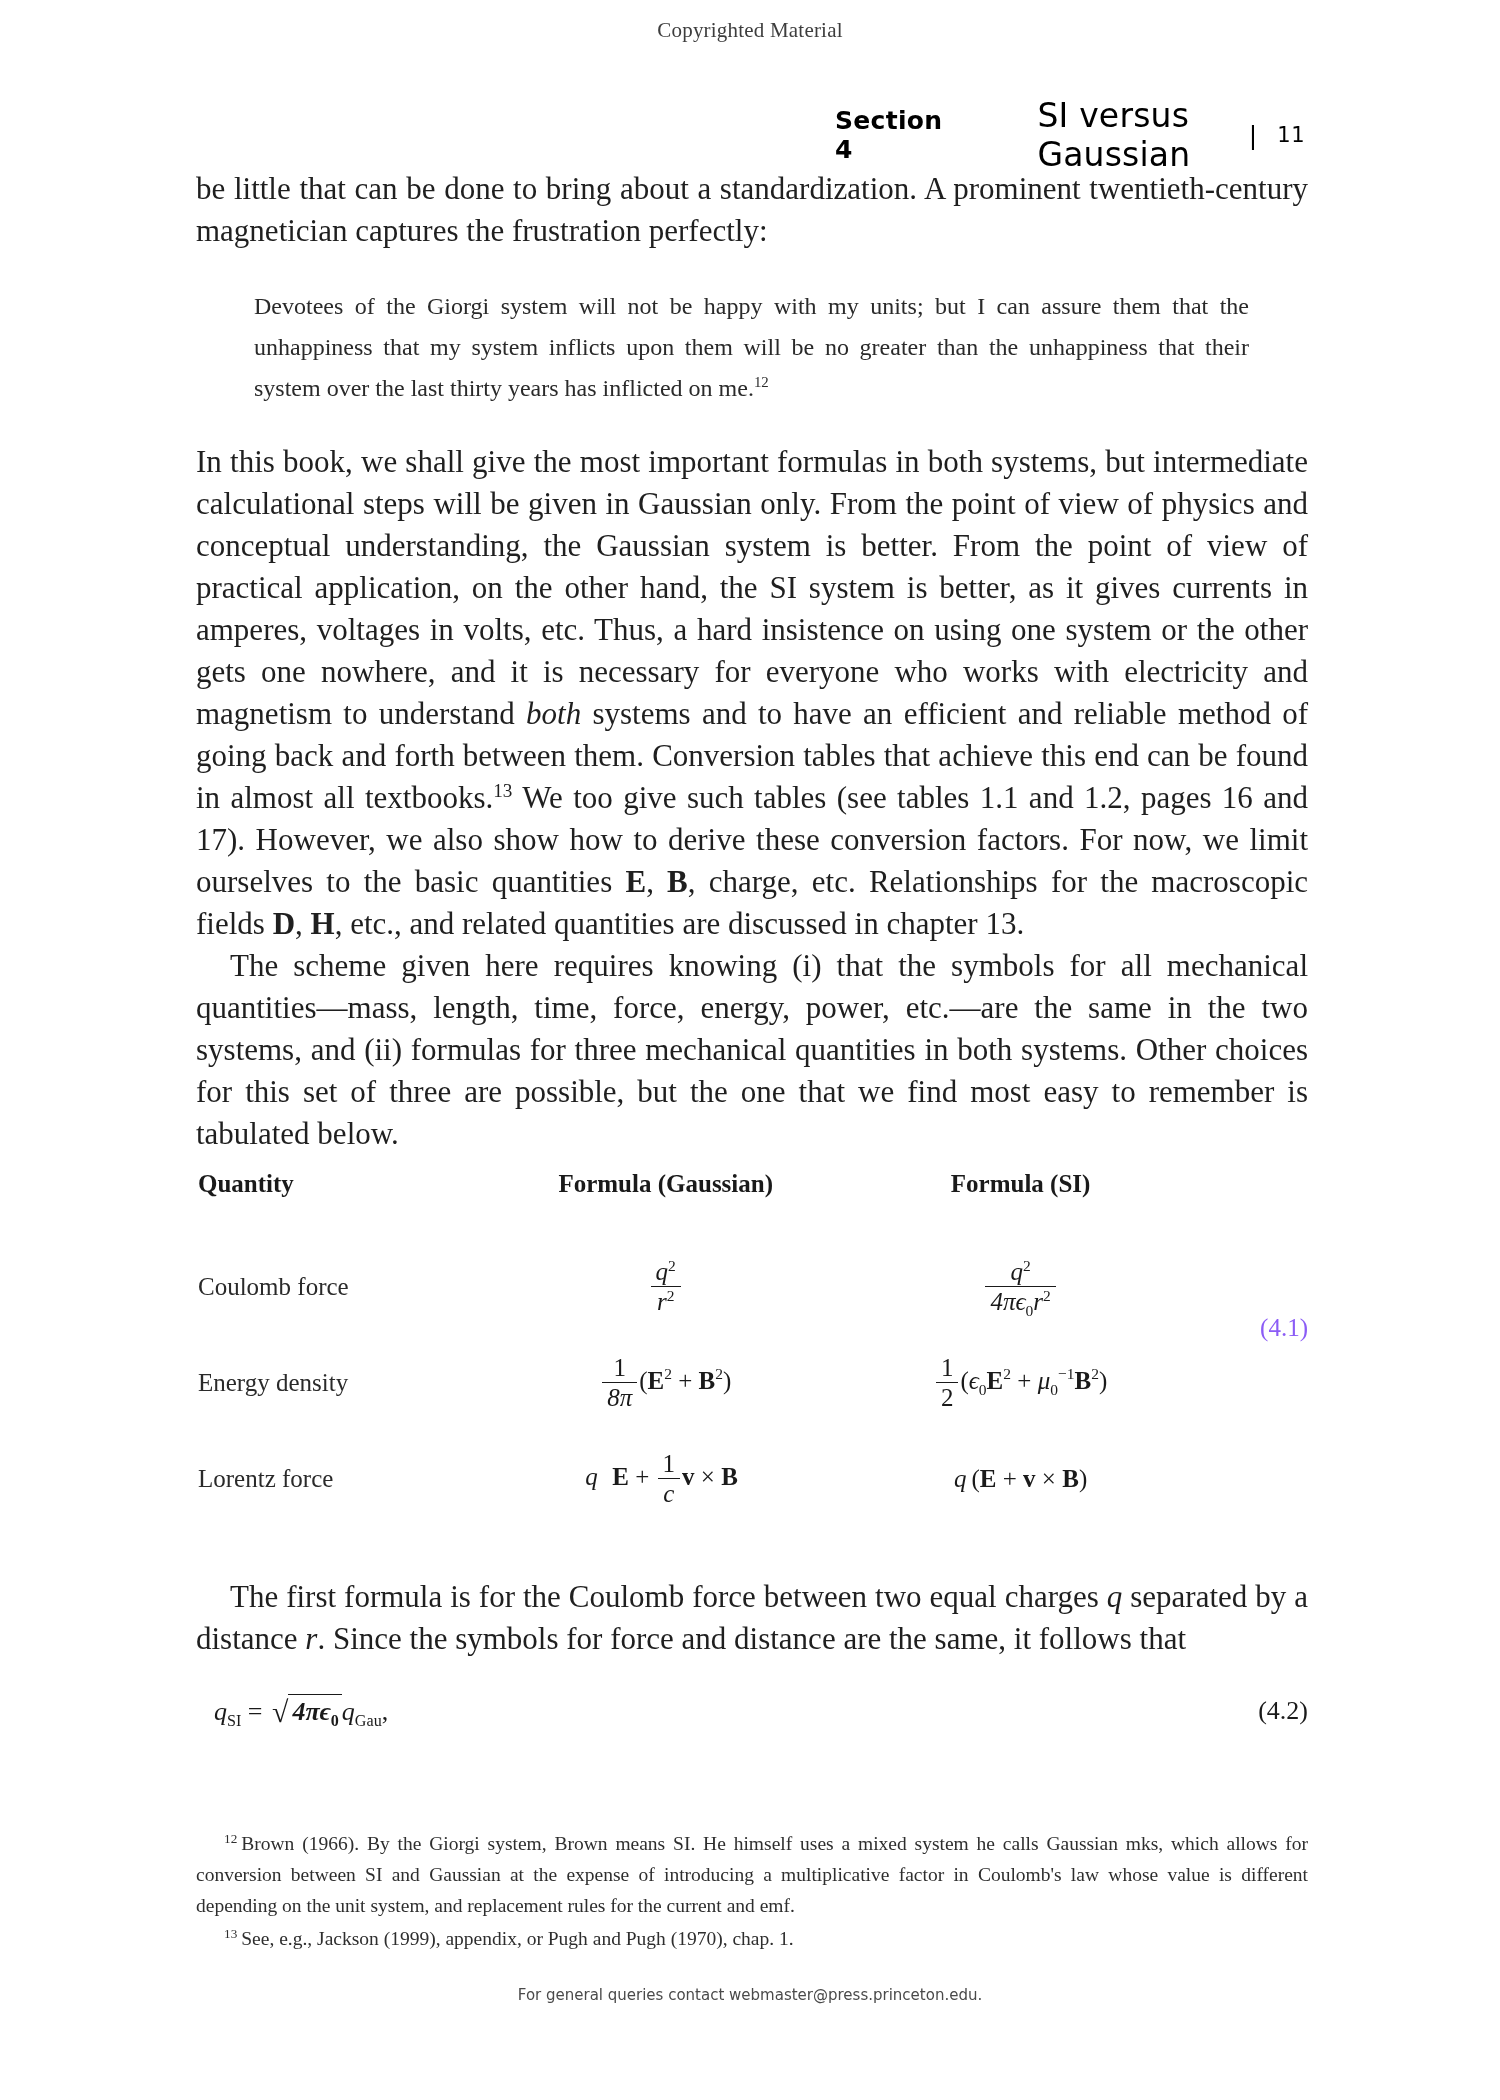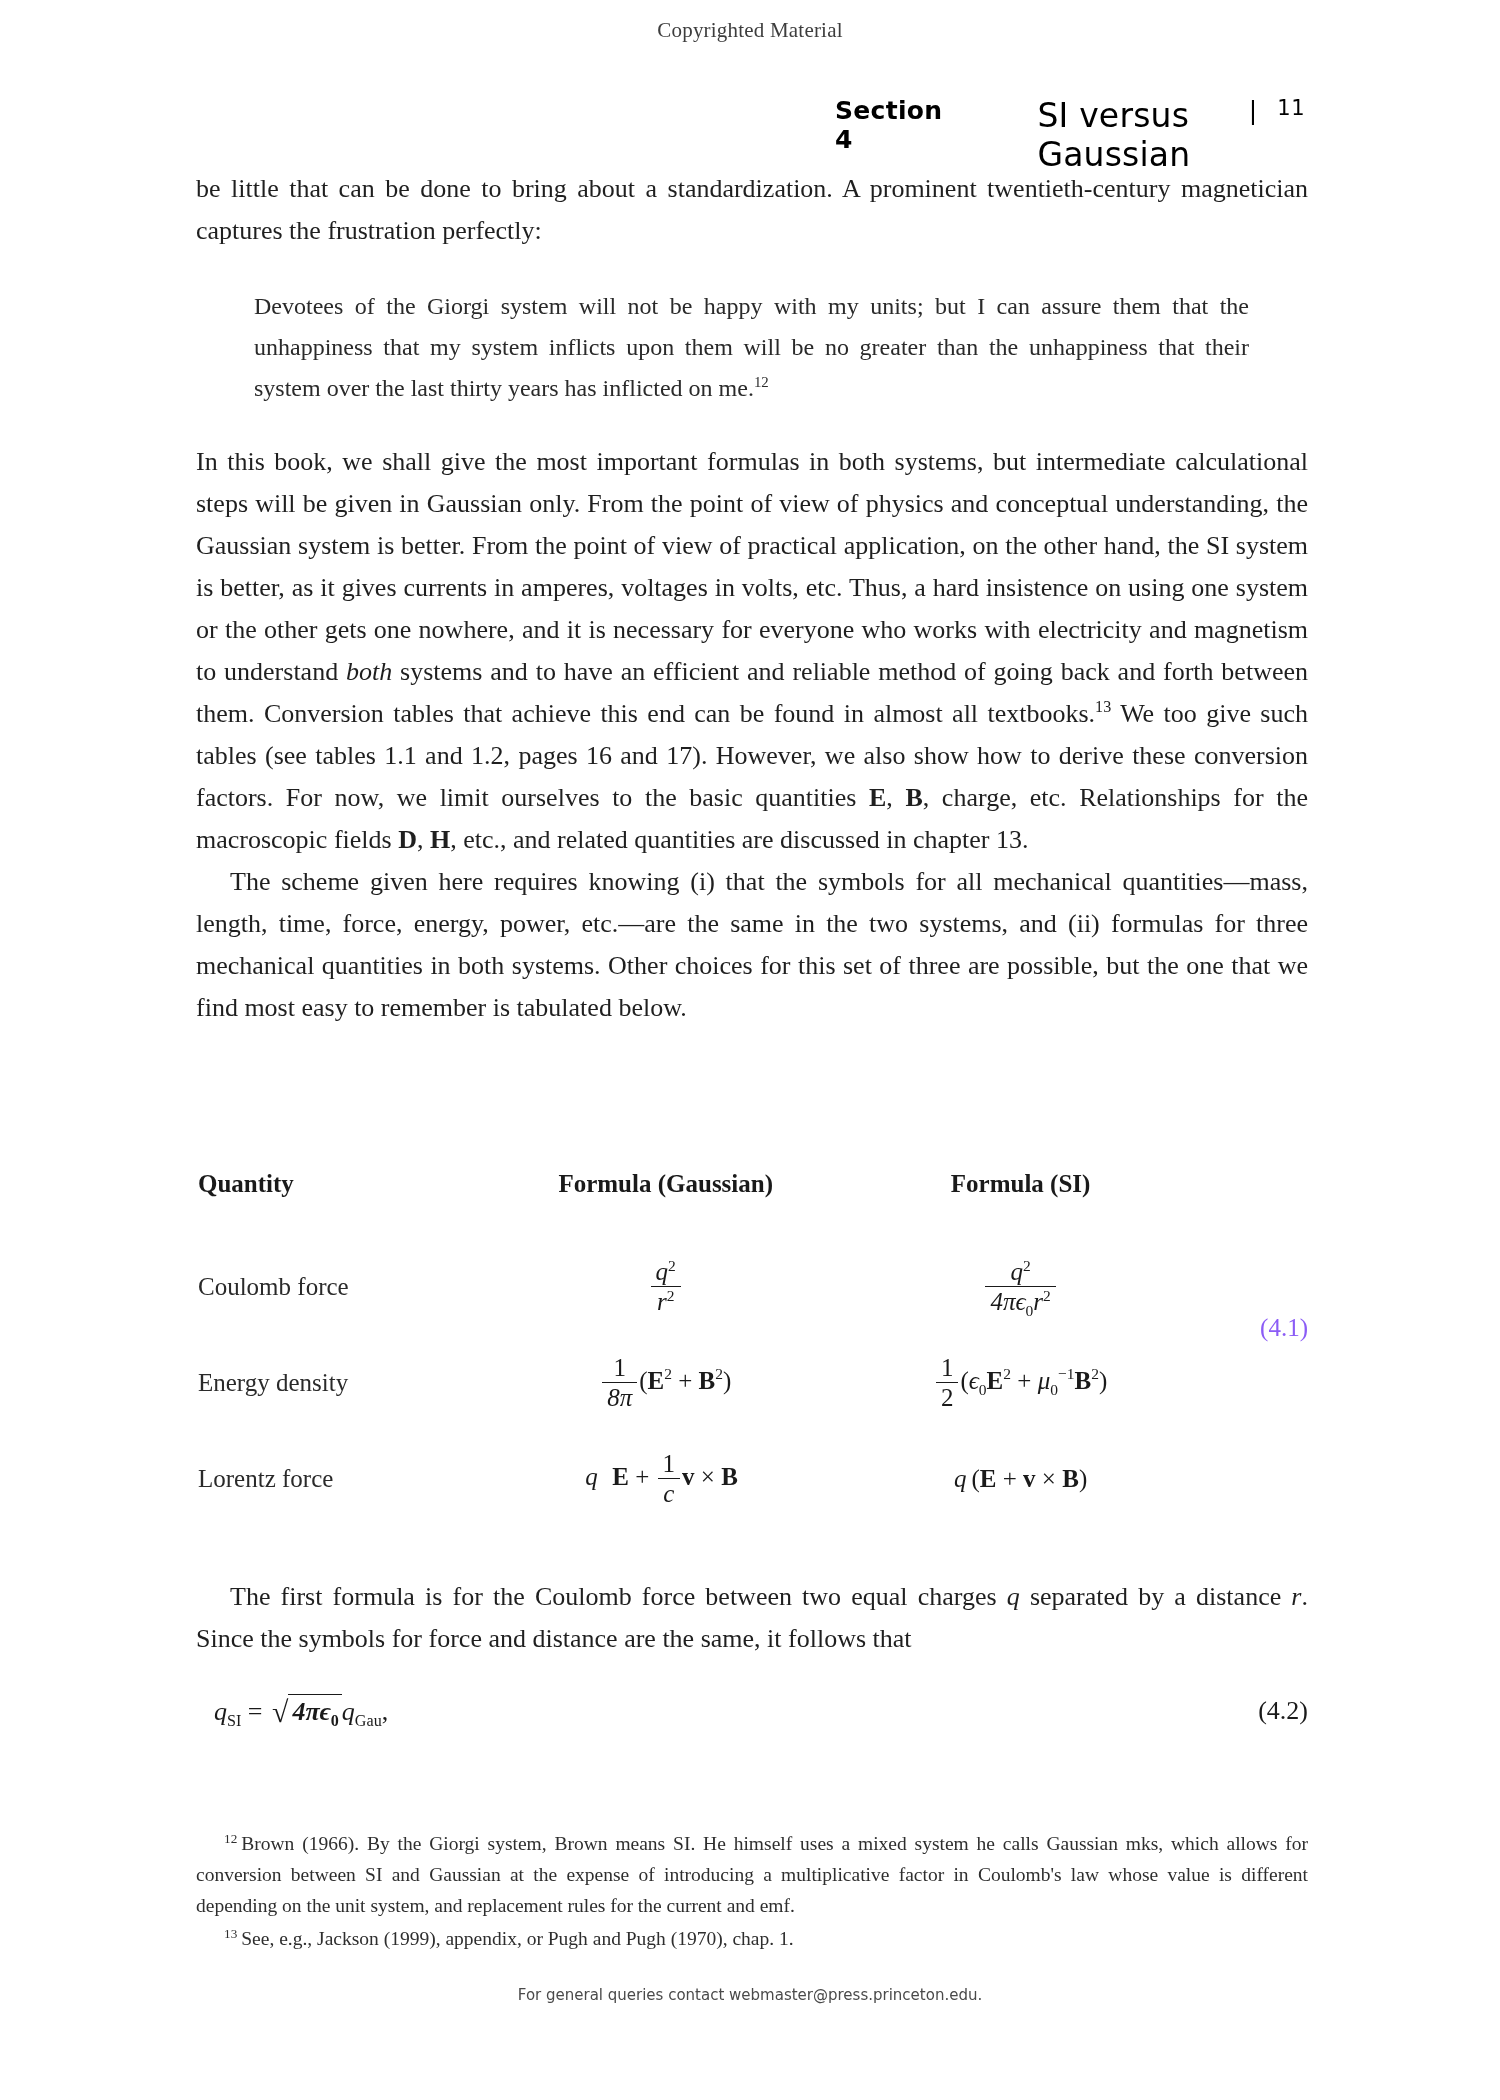--- a/index.html
+++ b/index.html
@@ -50,21 +50,21 @@
     box-sizing: content-box;
   }
 
   
   .runhead {
     position: absolute;
     left: 195px;
     top: 96px;
     width: 1110px;
     display: flex;
-    align-items: flex-start;
+    align-items: center;
     font-family: "DejaVu Sans", sans-serif;
     font-size: 24px;
     color: #000;
   }
   .runhead .rh-section {
     font-weight: 700;
     font-family: "DejaVu Sans", sans-serif;
     font-size: 25px;
     margin-left: 640px;
     letter-spacing: .3px;
@@ -88,21 +88,21 @@
 
   
   .content {
     position: absolute;
     left: 196px;
     top: 168px;
     width: 1112px;
   }
 
   p.body {
-    font-size: 26px;
+    font-size: 31px;
     line-height: 42px;
     text-align: justify;
     text-justify: inter-word;
     margin: 0 0 0 0;
     color: #1f1f1f;
   }
   p.body.indent { text-indent: 34px; }
   p.gap-above { margin-top: 28px; }
 
   blockquote.quote {

